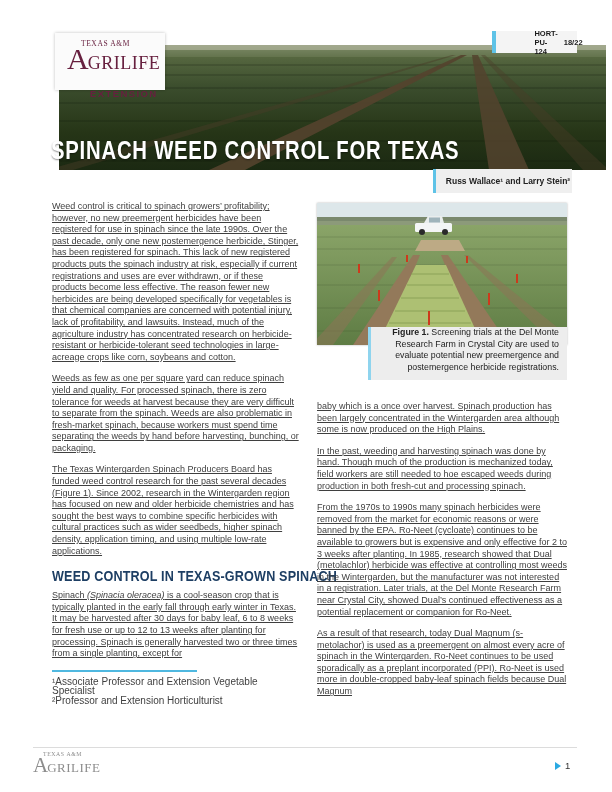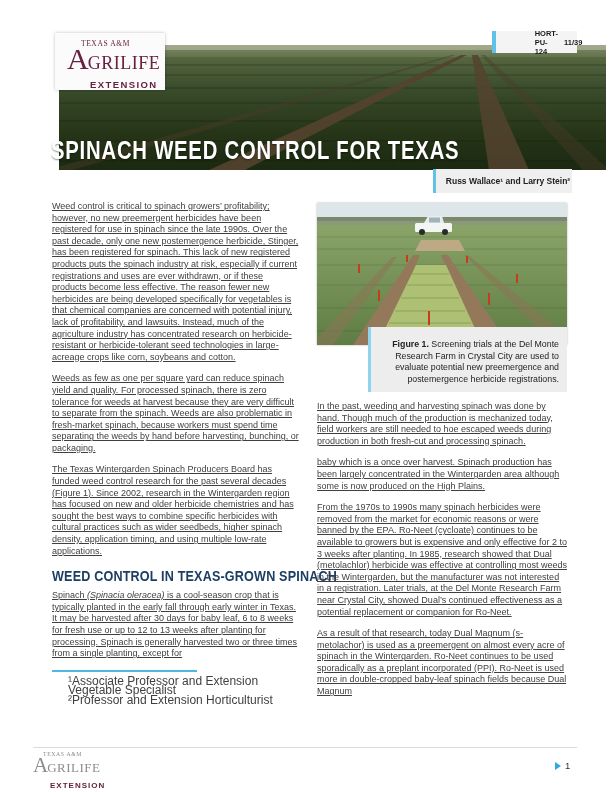--- a/index.html
+++ b/index.html
@@ -15,21 +15,21 @@
         text-shadow:0 1px 2px rgba(0,0,0,.45);}
 
   
   .logo-box{position:absolute;left:55px;top:33px;width:110px;height:57px;background:#fbfbfb;
         box-shadow:0 0 3px rgba(0,0,0,.25);box-sizing:border-box;padding:7px 0 0 12px;}
   .al{line-height:1;}
   .al-top{font-family:"Liberation Serif",serif;font-size:7.5px;letter-spacing:.6px;margin-left:14px;}
   .al-mid{font-family:"Liberation Serif",serif;display:flex;align-items:baseline;margin-top:-1px;}
   .al-A{font-size:30px;line-height:.8;margin-right:-1px;}
   .al-rest{font-size:18px;letter-spacing:.5px;}
-  .al-bot{font-weight:bold;font-size:9.5px;letter-spacing:1.4px;margin-left:23px;margin-top:8px;}
+  .al-bot{font-weight:bold;font-size:9.5px;letter-spacing:1.4px;margin-left:23px;margin-top:17px;}
   .logo-box .al-top,.logo-box .al-mid,.logo-box .al-bot{color:#67203f;}
 
   
   .pub-badge{position:absolute;left:492px;top:31px;width:85px;height:22px;box-sizing:border-box;
         background:#f4f4f4;border-left:4px solid #5fc3e7;display:flex;align-items:center;
         justify-content:center;gap:6px;font-size:7.5px;font-weight:bold;color:#1a1a1a;padding-left:44px;}
   .authors-badge{position:absolute;left:433px;top:169px;width:139px;height:24px;box-sizing:border-box;
         background:#efefef;border-left:3px solid #5fc3e7;display:flex;align-items:center;
         justify-content:center;font-size:8.5px;font-weight:bold;color:#222;padding-left:8px;}
 
@@ -37,27 +37,27 @@
   .col{position:absolute;top:197px;width:248px;}
   .col-left{left:52px;}
   .col-right{left:317px;width:250px;}
   .col p{margin:4px 0 10px;font-size:9px;line-height:11.6px;text-align:left;text-decoration:underline;}
   .col p + p{margin-top:0;}
   h2.section{color:#1d3e63;font-size:15px;font-weight:bold;margin:2px 0 6px;white-space:nowrap;
         transform:scaleX(0.84);transform-origin:left;letter-spacing:.2px;}
   .sci{font-style:italic;text-align:center;}
 
   .footnote-rule{width:145px;height:2px;background:#4fb8e0;margin:6px 0 5px;}
-  .footnotes div{font-size:12px;line-height:9.6px;color:#3f3f3f;margin-left:16px;}
+  .footnotes div{font-size:10px;line-height:9.6px;color:#3f3f3f;}
 
   
   .figure{position:relative;height:188px;margin:6px 0 10px;}
   .fig-photo{position:absolute;left:0;top:0;width:250px;height:142px;box-shadow:0 0 2px rgba(0,0,0,.3);}
   .fig-caption{position:absolute;right:0;top:124px;width:199px;box-sizing:border-box;background:#ededed;
-        border-left:3px solid #8fd4ee;padding:12px 8px 7px;text-align:right;font-size:8.8px;
+        border-left:3px solid #8fd4ee;padding:0 8px 7px;text-align:right;font-size:8.8px;
         line-height:11.5px;color:#222;}
   .cap-bold{font-weight:bold;}
 
   
   .footer-rule{position:absolute;left:33px;top:747px;width:544px;height:1px;background:#dcdcdc;}
   .footer-logo{position:absolute;left:33px;top:752px;}
   .footer-logo .al-top{font-size:5.8px;margin-left:10px;color:#8d8d8d;}
   .footer-logo .al-A{font-size:21px;color:#8d8d8d;}
   .footer-logo .al-rest{font-size:13px;color:#8d8d8d;}
   .footer-logo .al-bot{font-size:8px;letter-spacing:1px;margin-left:17px;color:#67203f;}
@@ -108,21 +108,21 @@
       <div class="al-mid">
         <span class="al-A">A</span>
         <span class="al-rest">GRILIFE</span>
       </div>
       <div class="al-bot">EXTENSION</div>
     </div>
   </div>
 
   <div class="pub-badge">
     <span>HORT-PU-124</span>
-    <span>11/39</span>
+    <span>18/22</span>
   </div>
 
   <div class="authors-badge">Russ Wallace¹ and Larry Stein²</div>
 
   <div class="col col-left">
     <p>Weed control is critical to spinach growers’ profitability; however, no new preemergent herbicides have been registered for use in spinach since the late 1990s. Over the past decade, only one new postemergence herbicide, Stinger, has been registered for spinach. This lack of new registered products puts the spinach industry at risk, especially if current registrations and uses are ever withdrawn, or if these products become less effective. The reason fewer new herbicides are being developed specifically for vegetables is that chemical companies are concerned with potential injury, lack of profitability, and lawsuits. Instead, much of the agriculture industry has concentrated research on herbicide-resistant or herbicide-tolerant seed technologies in large-acreage crops like corn, soybeans and cotton.</p>
     <p>Weeds as few as one per square yard can reduce spinach yield and quality. For processed spinach, there is zero tolerance for weeds at harvest because they are very difficult to separate from the spinach. Weeds are also problematic in fresh-market spinach, because workers must spend time separating the weeds by hand before harvesting, bunching, or packaging.</p>
     <p>The Texas Wintergarden Spinach Producers Board has funded weed control research for the past several decades (Figure 1). Since 2002, research in the Wintergarden region has focused on new and older herbicide chemistries and has sought the best ways to combine specific herbicides with cultural practices such as wider seedbeds, higher spinach density, application timing, and using multiple low-rate applications.</p>
     <h2 class="section">WEED CONTROL IN TEXAS-GROWN SPINACH</h2>
     <p><span>Spinach </span><span class="sci">(Spinacia oleracea)</span><span> is a cool-season crop that is typically planted in the early fall through early winter in Texas. It may be harvested after 30 days for baby leaf, 6 to 8 weeks for fresh use or up to 12 to 13 weeks after planting for processing. Spinach is generally harvested two or three times from a single planting, except for</span></p>
@@ -181,22 +181,22 @@
             <line x1="200" y1="80" x2="200" y2="71"></line>
           <line x1="62" y1="98" x2="62" y2="87"></line>
             <line x1="172" y1="102" x2="172" y2="90"></line>
           <line x1="112" y1="122" x2="112" y2="108"></line>
         </g>
       </svg>
       <div class="fig-caption">
         <span class="cap-bold">Figure 1.</span><span> Screening trials at the Del Monte Research Farm in Crystal City are used to evaluate potential new preemergence and postemergence herbicide registrations.</span>
       </div>
     </div>
+    <p>baby which is a once over harvest. Spinach production has been largely concentrated in the Wintergarden area although some is now produced on the High Plains.</p>
     <p>In the past, weeding and harvesting spinach was done by hand. Though much of the production is mechanized today, field workers are still needed to hoe escaped weeds during production in both fresh-cut and processing spinach.</p>
-    <p>baby which is a once over harvest. Spinach production has been largely concentrated in the Wintergarden area although some is now produced on the High Plains.</p>
     <p>From the 1970s to 1990s many spinach herbicides were removed from the market for economic reasons or were banned by the EPA. Ro-Neet (cycloate) continues to be available to growers but is expensive and only effective for 2 to 3 weeks after planting. In 1985, research showed that Dual (metolachlor) herbicide was effective at controlling most weeds in the Wintergarden, but the manufacturer was not interested in a registration. Later trials, at the Del Monte Research Farm near Crystal City, showed Dual’s continued effectiveness as a potential replacement or companion for Ro-Neet.</p>
     <p>As a result of that research, today Dual Magnum (s-metolachor) is used as a preemergent on almost every acre of spinach in the Wintergarden. Ro-Neet continues to be used sporadically as a preplant incorporated (PPI). Ro-Neet is used more in double-cropped baby-leaf spinach fields because Dual Magnum</p>
   </div>
 
   <div class="footer-rule"></div>
   <div class="footer-logo">
     <div class="al">
       <div class="al-top">TEXAS A&amp;M</div>
       <div class="al-mid">
         <span class="al-A">A</span>

